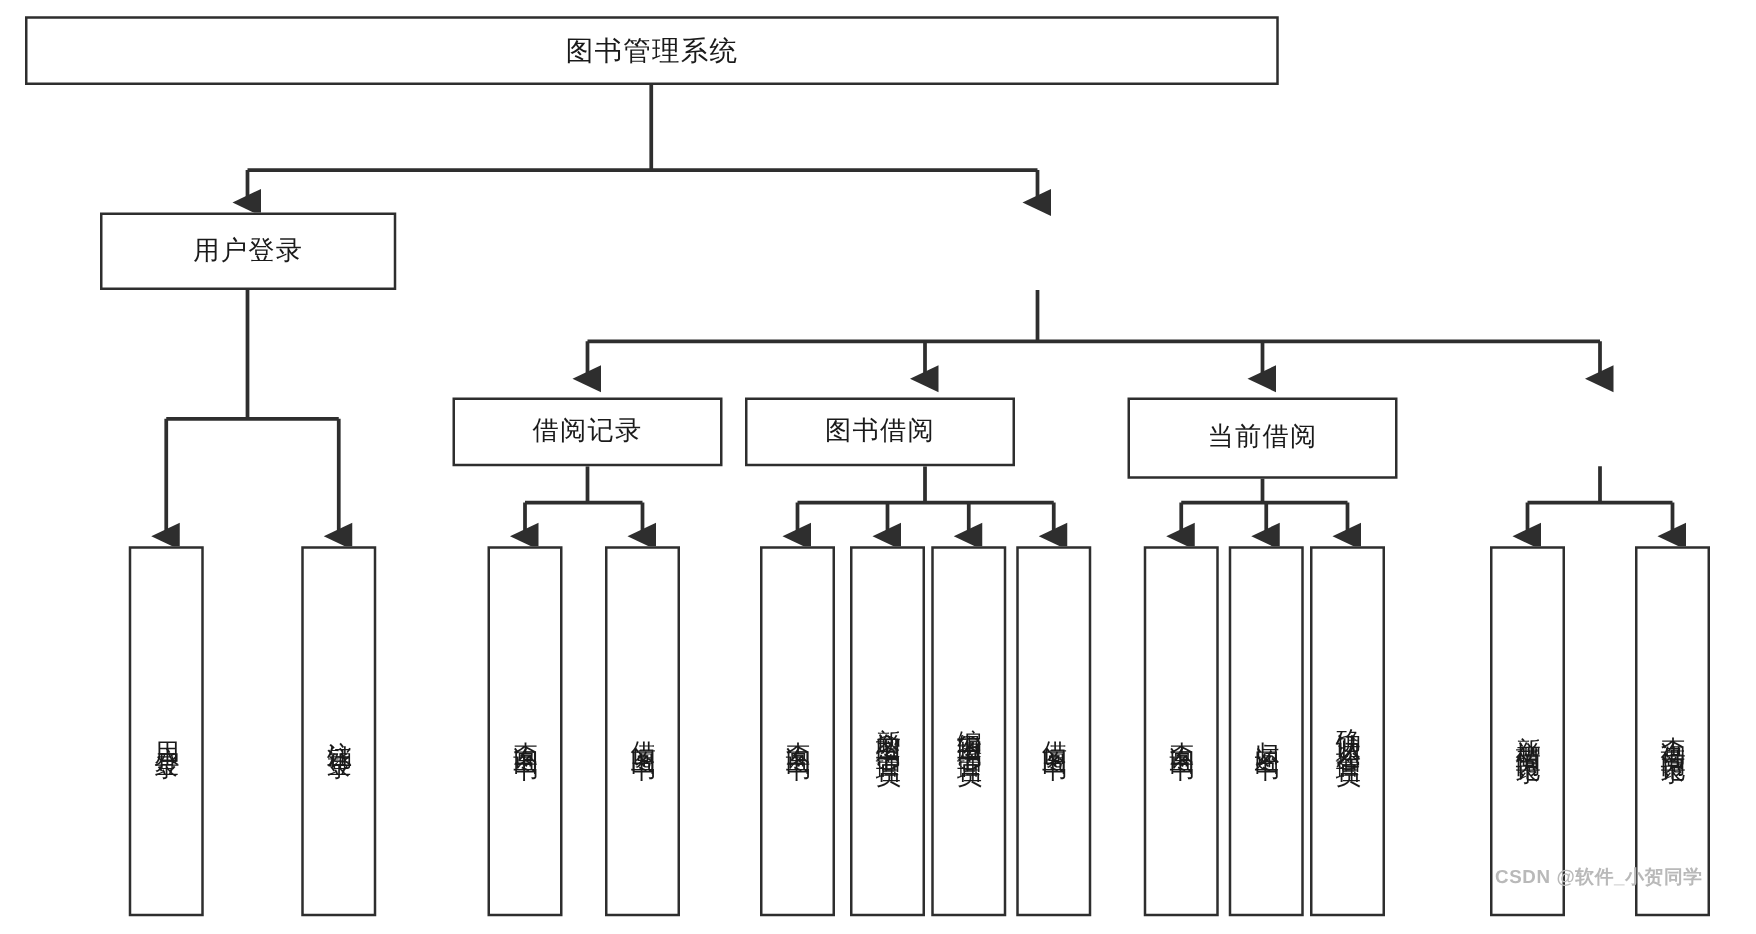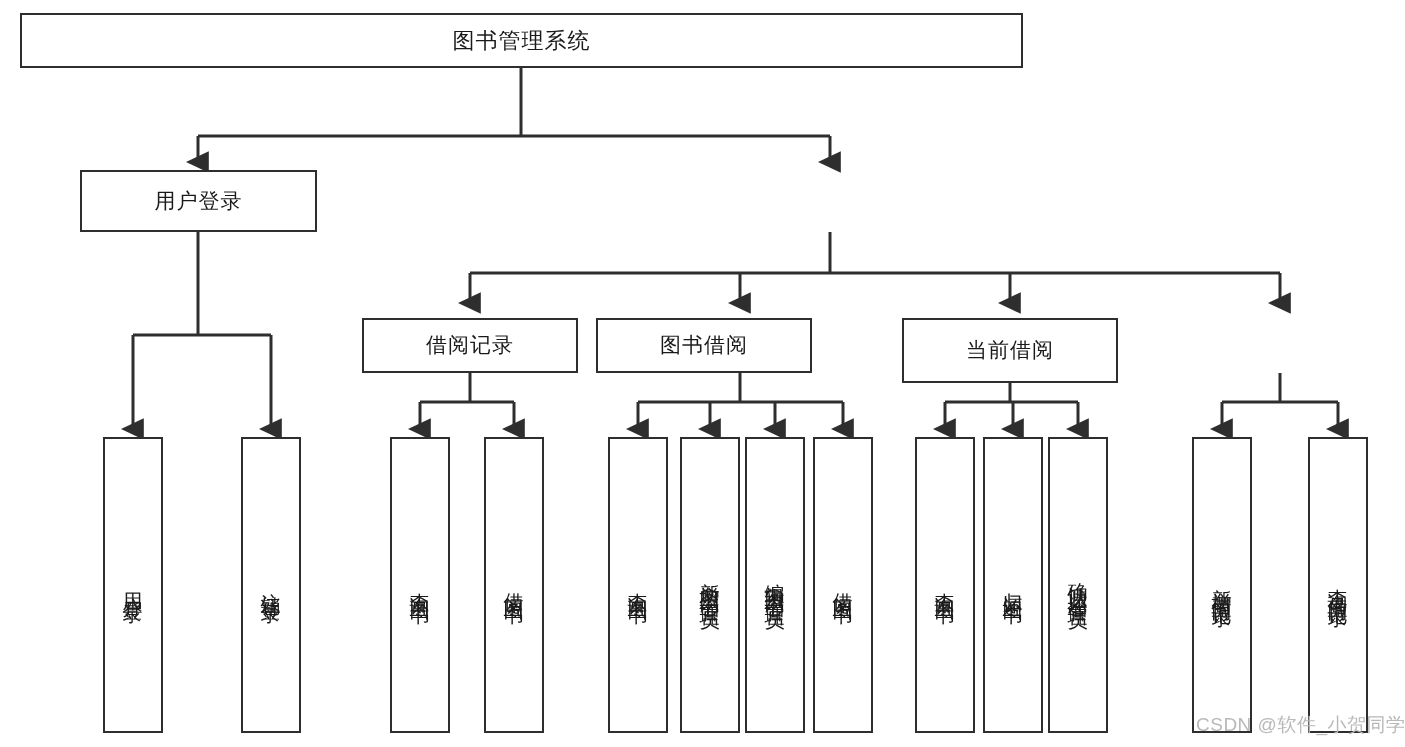--- a/index.html
+++ b/index.html
@@ -58,26 +58,27 @@
     text-orientation: upright;
     font-size: 20px;
     letter-spacing: 4px;
     line-height: 1;
     white-space: normal;
     max-height: 100%;
   }
   .watermark {
     position: absolute;
     left: 1196px;
-    top: 712px;
-    font-size: 19px;
+    top: 692px;
+    font-size: 15px;
     color: #b9b9b9;
     letter-spacing: 0.5px;
     white-space: nowrap;
     pointer-events: none;
+    font-weight: bold;
   }
 </style>
 </head>
 <body>
 
 <div id="diagram-root">
 
   <svg id="edges" viewBox="0 0 1405 747" xmlns="http://www.w3.org/2000/svg">
     <defs>
       <marker id="arrow" markerWidth="9" markerHeight="9" refX="4.2" refY="4.2" orient="auto" markerUnits="strokeWidth">

